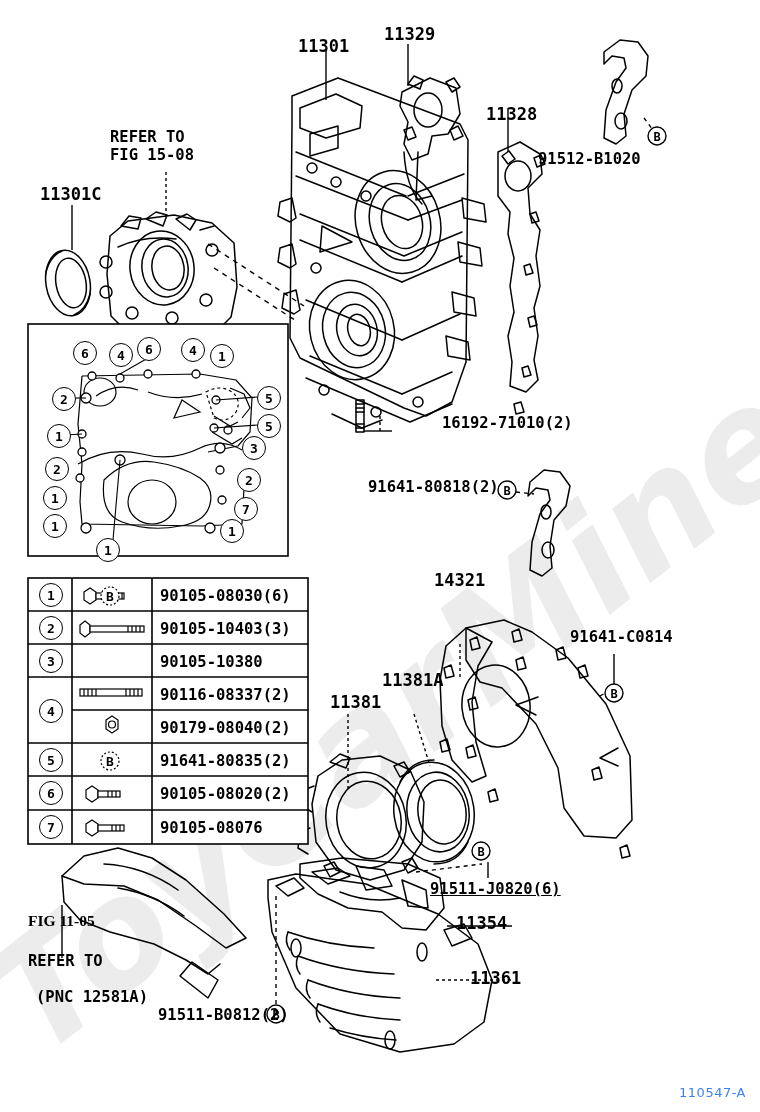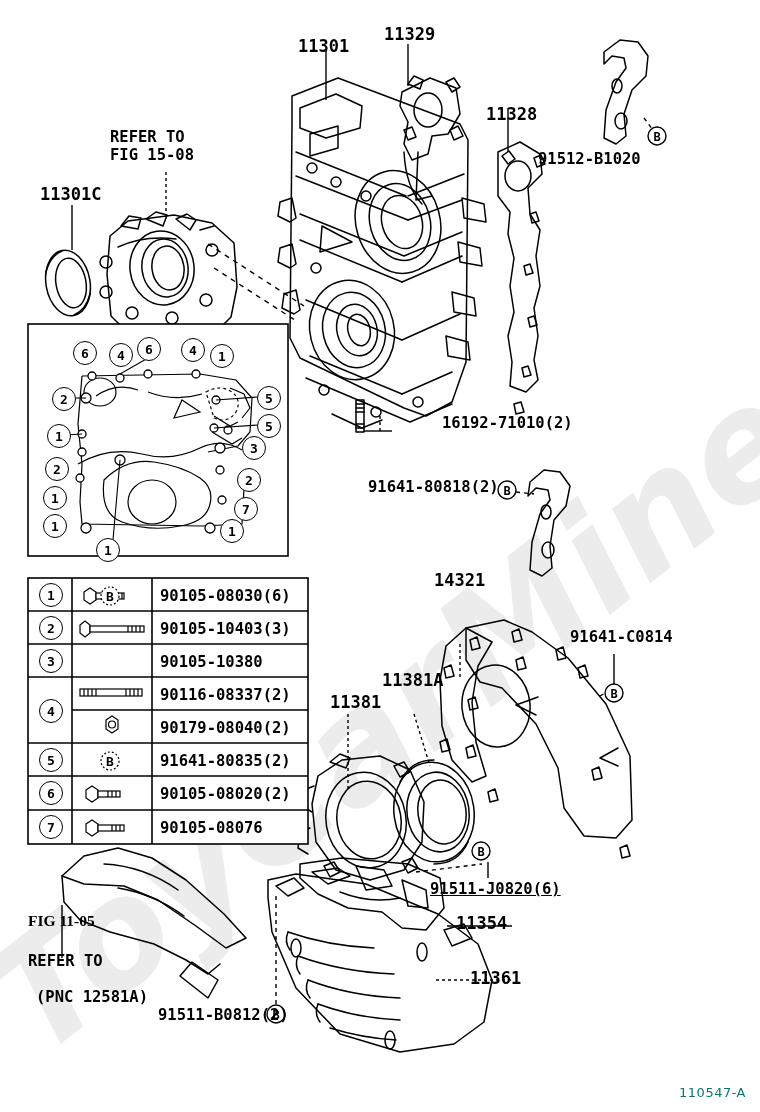--- a/index.html
+++ b/index.html
@@ -18,21 +18,21 @@
     position:absolute;z-index:30;white-space:pre;
     font-family:"DejaVu Sans Mono","Liberation Mono",monospace;
     font-weight:bold;letter-spacing:0px;color:#000;
     line-height:1.18;
   }
   .lbl.big{font-size:17px;}
   .lbl.med{font-size:15.5px;}
   .figcode{
     position:absolute;right:14px;bottom:12px;z-index:30;
     font-family:"DejaVu Sans","Liberation Sans",sans-serif;
-    font-size:13px;color:#0f766e;letter-spacing:.5px;text-align:right;
+    font-size:13px;color:#3b82f6;letter-spacing:.5px;text-align:right;
   }
   svg{display:block;}
   .ln{stroke:#000;fill:none;}
   #svgmain{position:absolute;left:0;top:0;z-index:10;}
   #svgtop{position:absolute;left:0;top:0;z-index:20;}
 </style>
 </head>
 <body>
 
 <div id="sheet">

